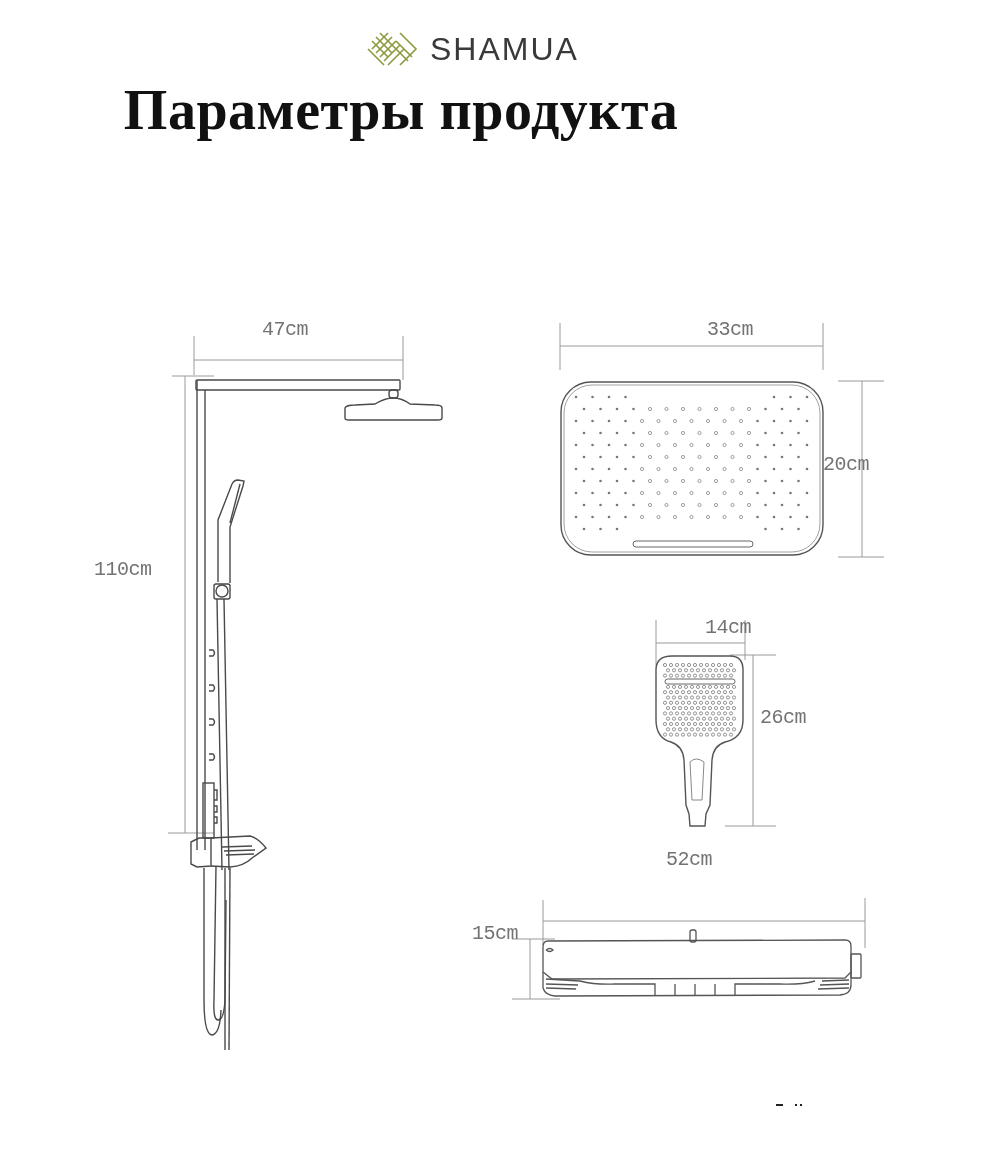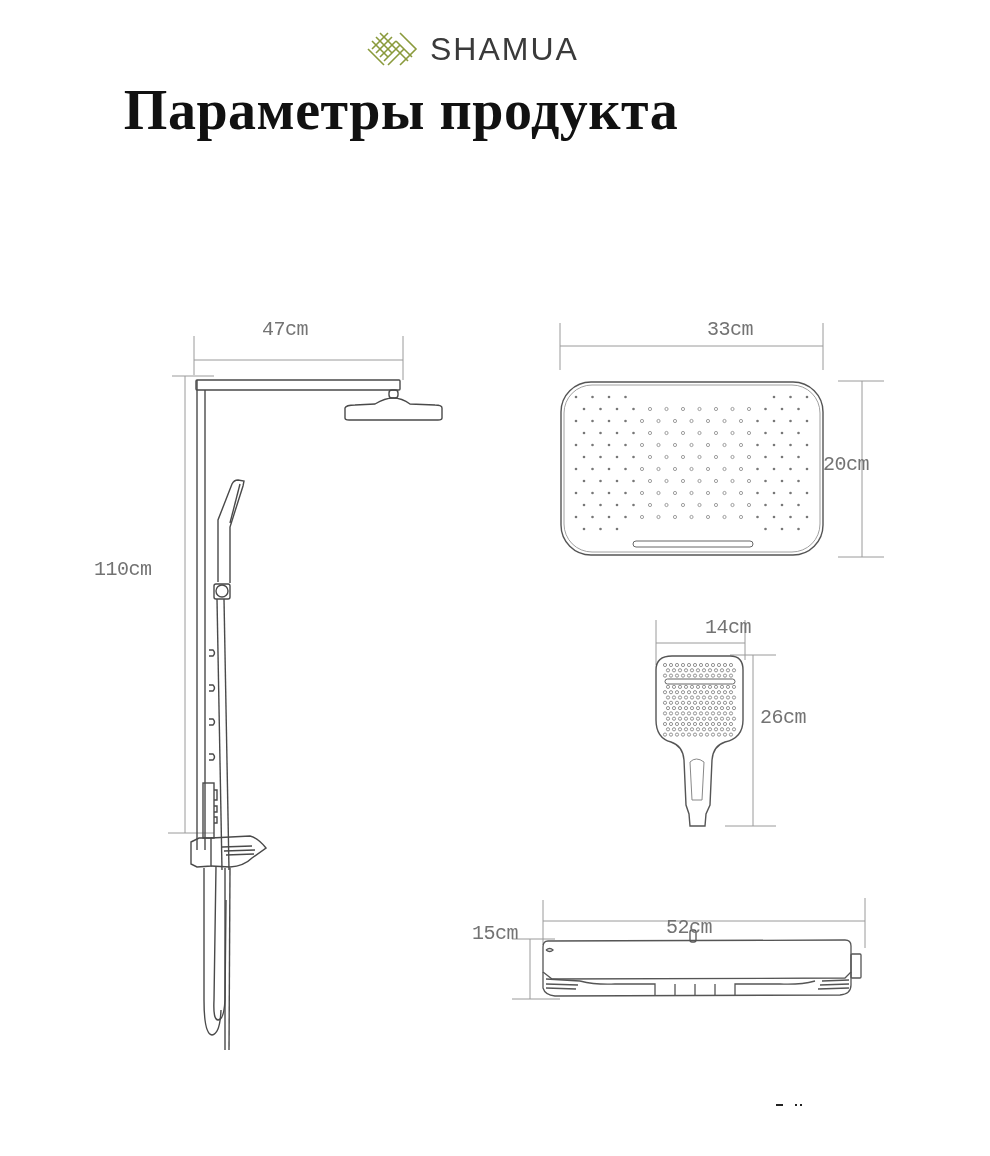--- a/index.html
+++ b/index.html
@@ -461,14 +461,14 @@
     <rect x="800" y="1104" width="2" height="2"></rect>
   </g>
 </svg>
 
 <div class="dim" style="left:262px; top:318px;">47cm</div>
 <div class="dim" style="left:94px; top:558px;">110cm</div>
 <div class="dim" style="left:667px; top:318px;margin-left:40px;">33cm</div>
 <div class="dim" style="left:823px; top:453px;">20cm</div>
 <div class="dim" style="left:677px; top:616px;margin-left:28px;">14cm</div>
 <div class="dim" style="left:760px; top:706px;">26cm</div>
-<div class="dim" style="left:666px; top:916px;">52cm</div>
+<div class="dim" style="left:666px; top:848px;">52cm</div>
 <div class="dim" style="left:472px; top:922px;">15cm</div>
 
 </body></html>

